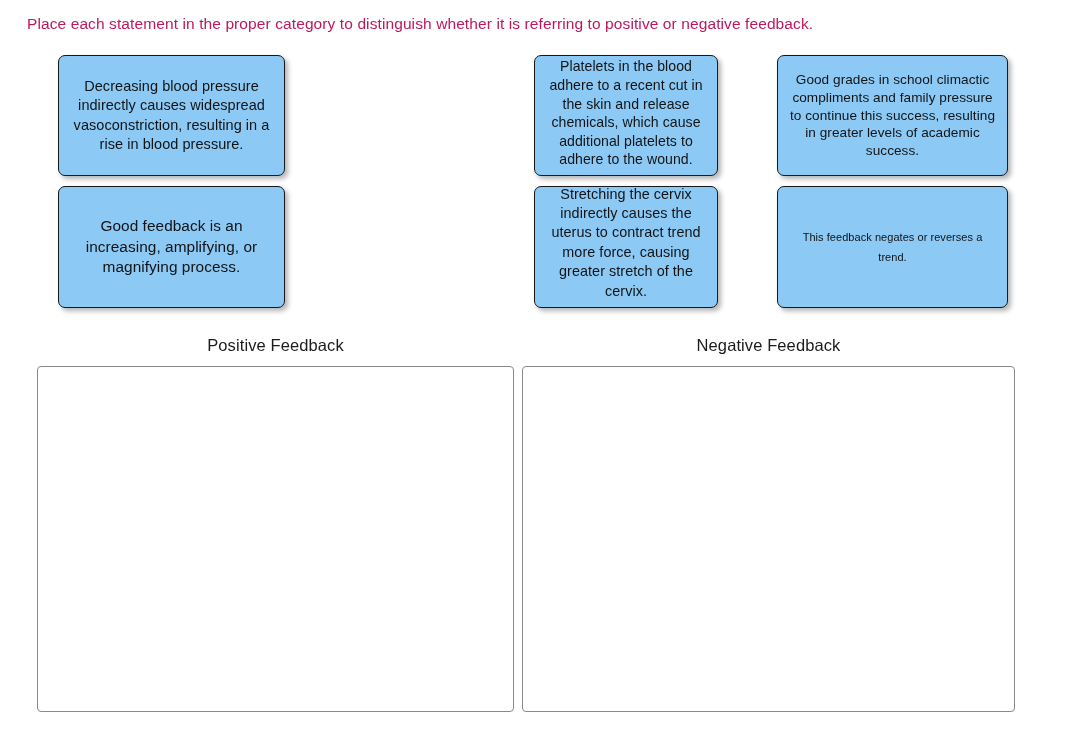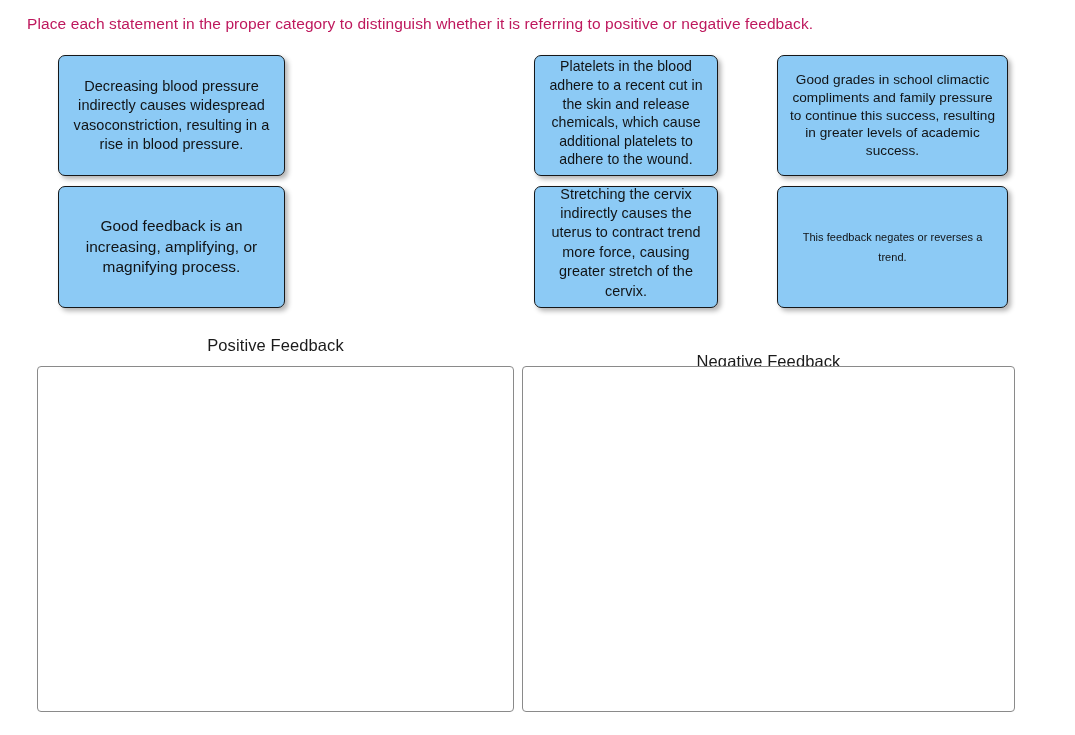--- a/index.html
+++ b/index.html
@@ -87,21 +87,21 @@
   .cat-label {
     position: absolute;
     font-size: 16.5px;
     line-height: 20px;
     color: #1b1b1b;
     text-align: center;
     letter-spacing: 0.1px;
     white-space: nowrap;
   }
   .cat-label.positive { left: 37px;  top: 335px; width: 477px; }
-  .cat-label.negative { left: 522px; top: 335px; width: 493px; margin-top: 16px; }
+  .cat-label.negative { left: 522px; top: 335px; width: 493px; }
 
   
   .dropzone {
     position: absolute;
     box-sizing: border-box;
     top: 366px;
     height: 346px;
     background: #ffffff;
     border: 1.1px solid #8a8a8a;
     border-radius: 4px;

